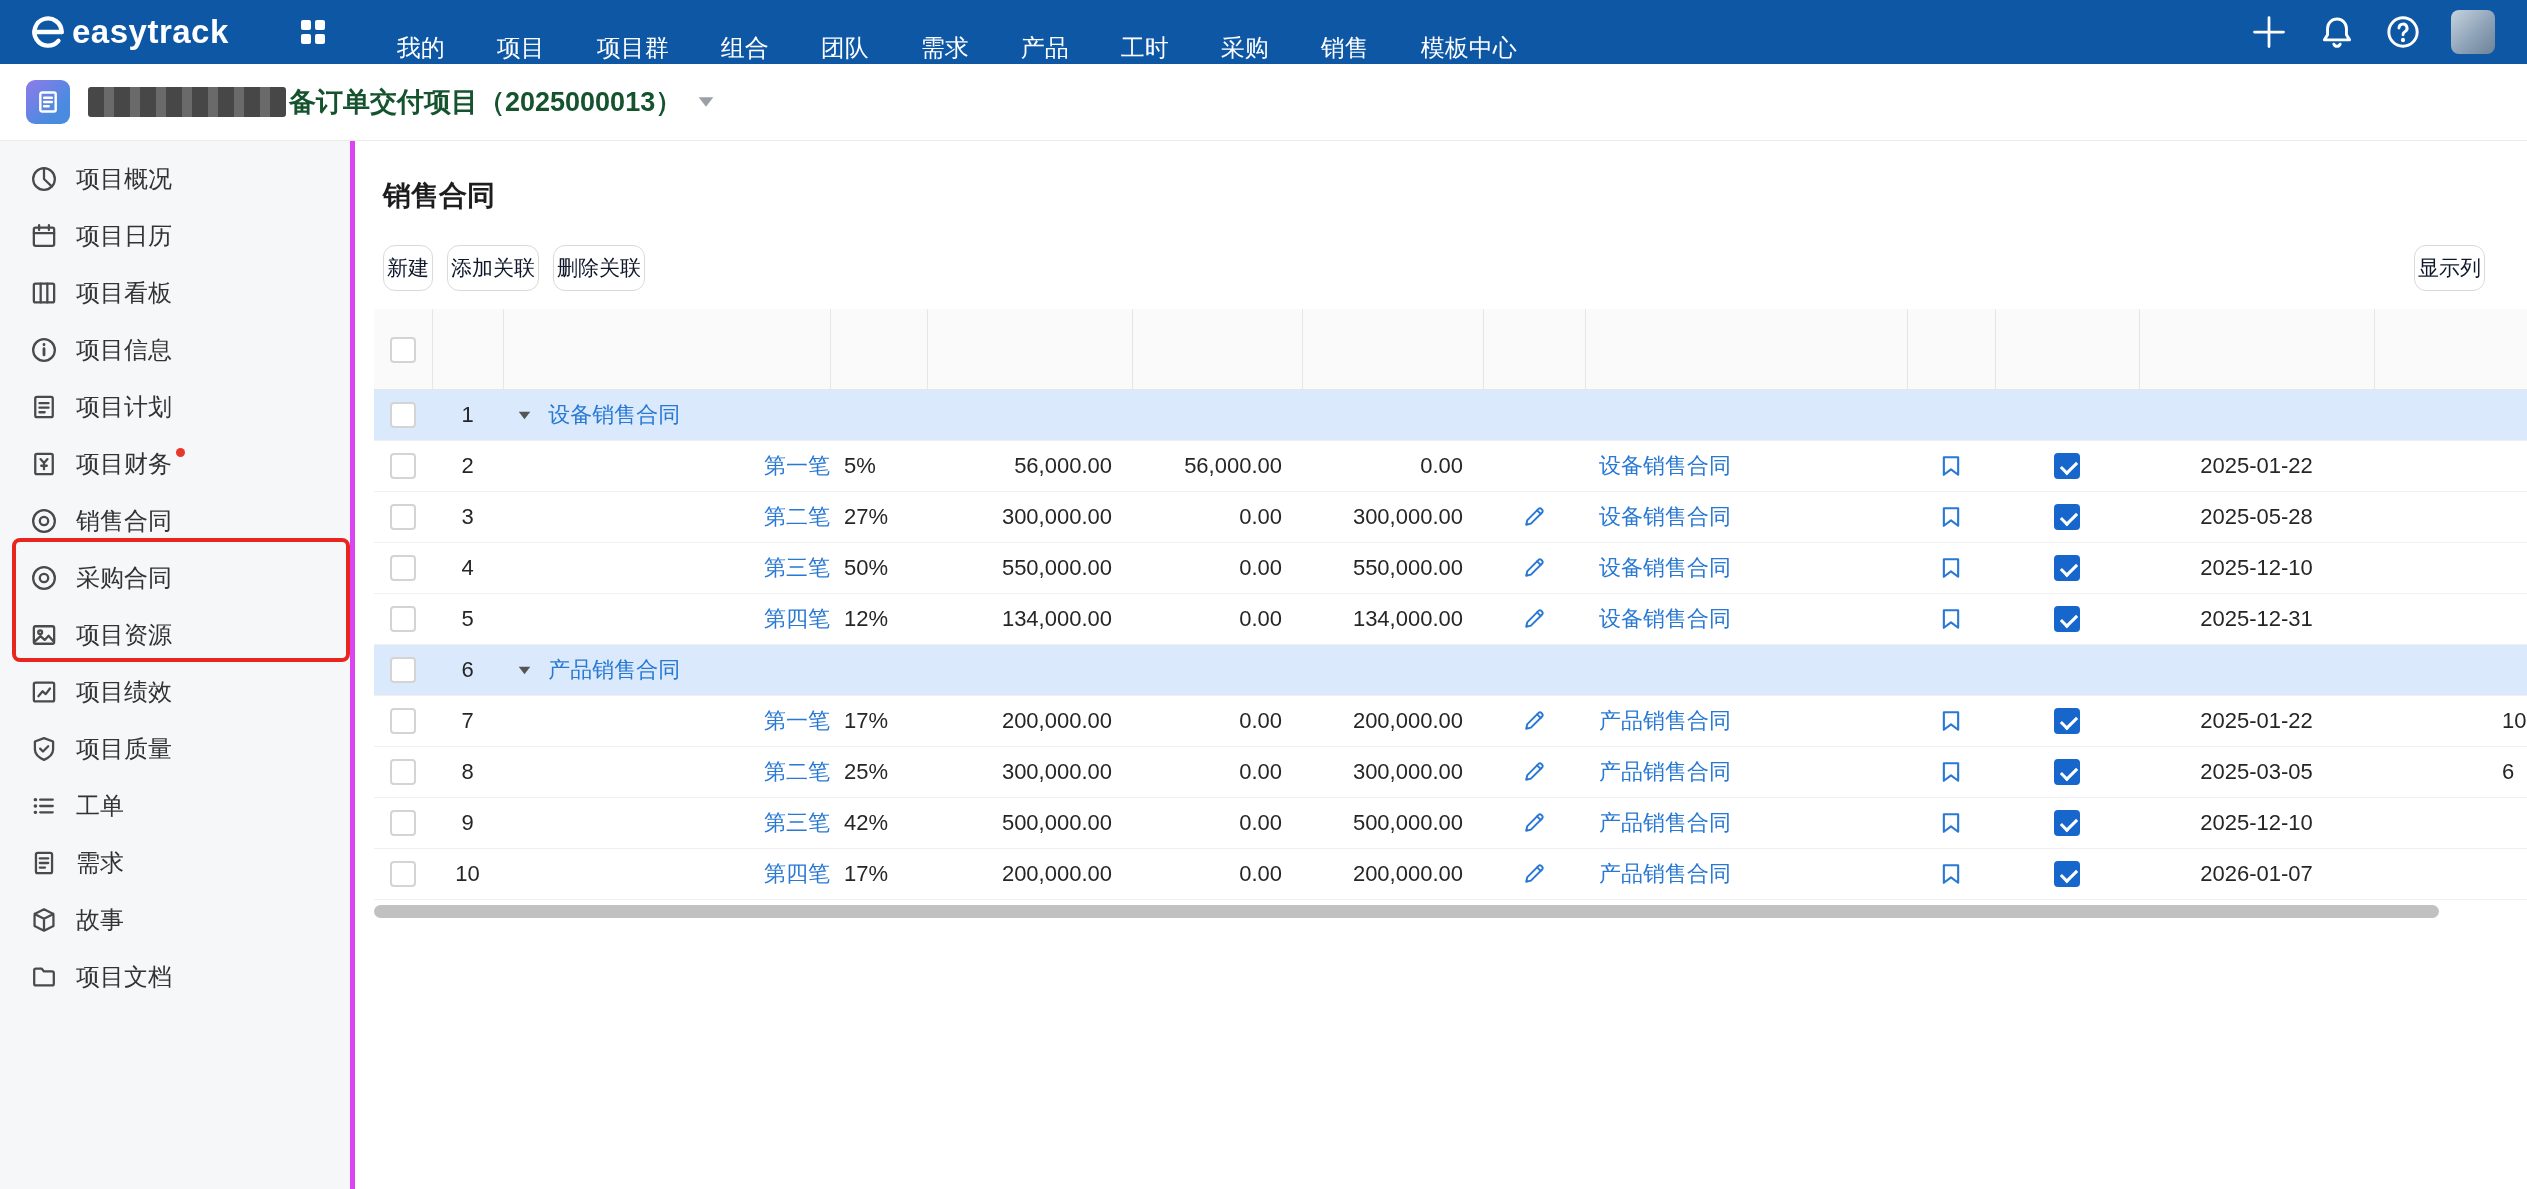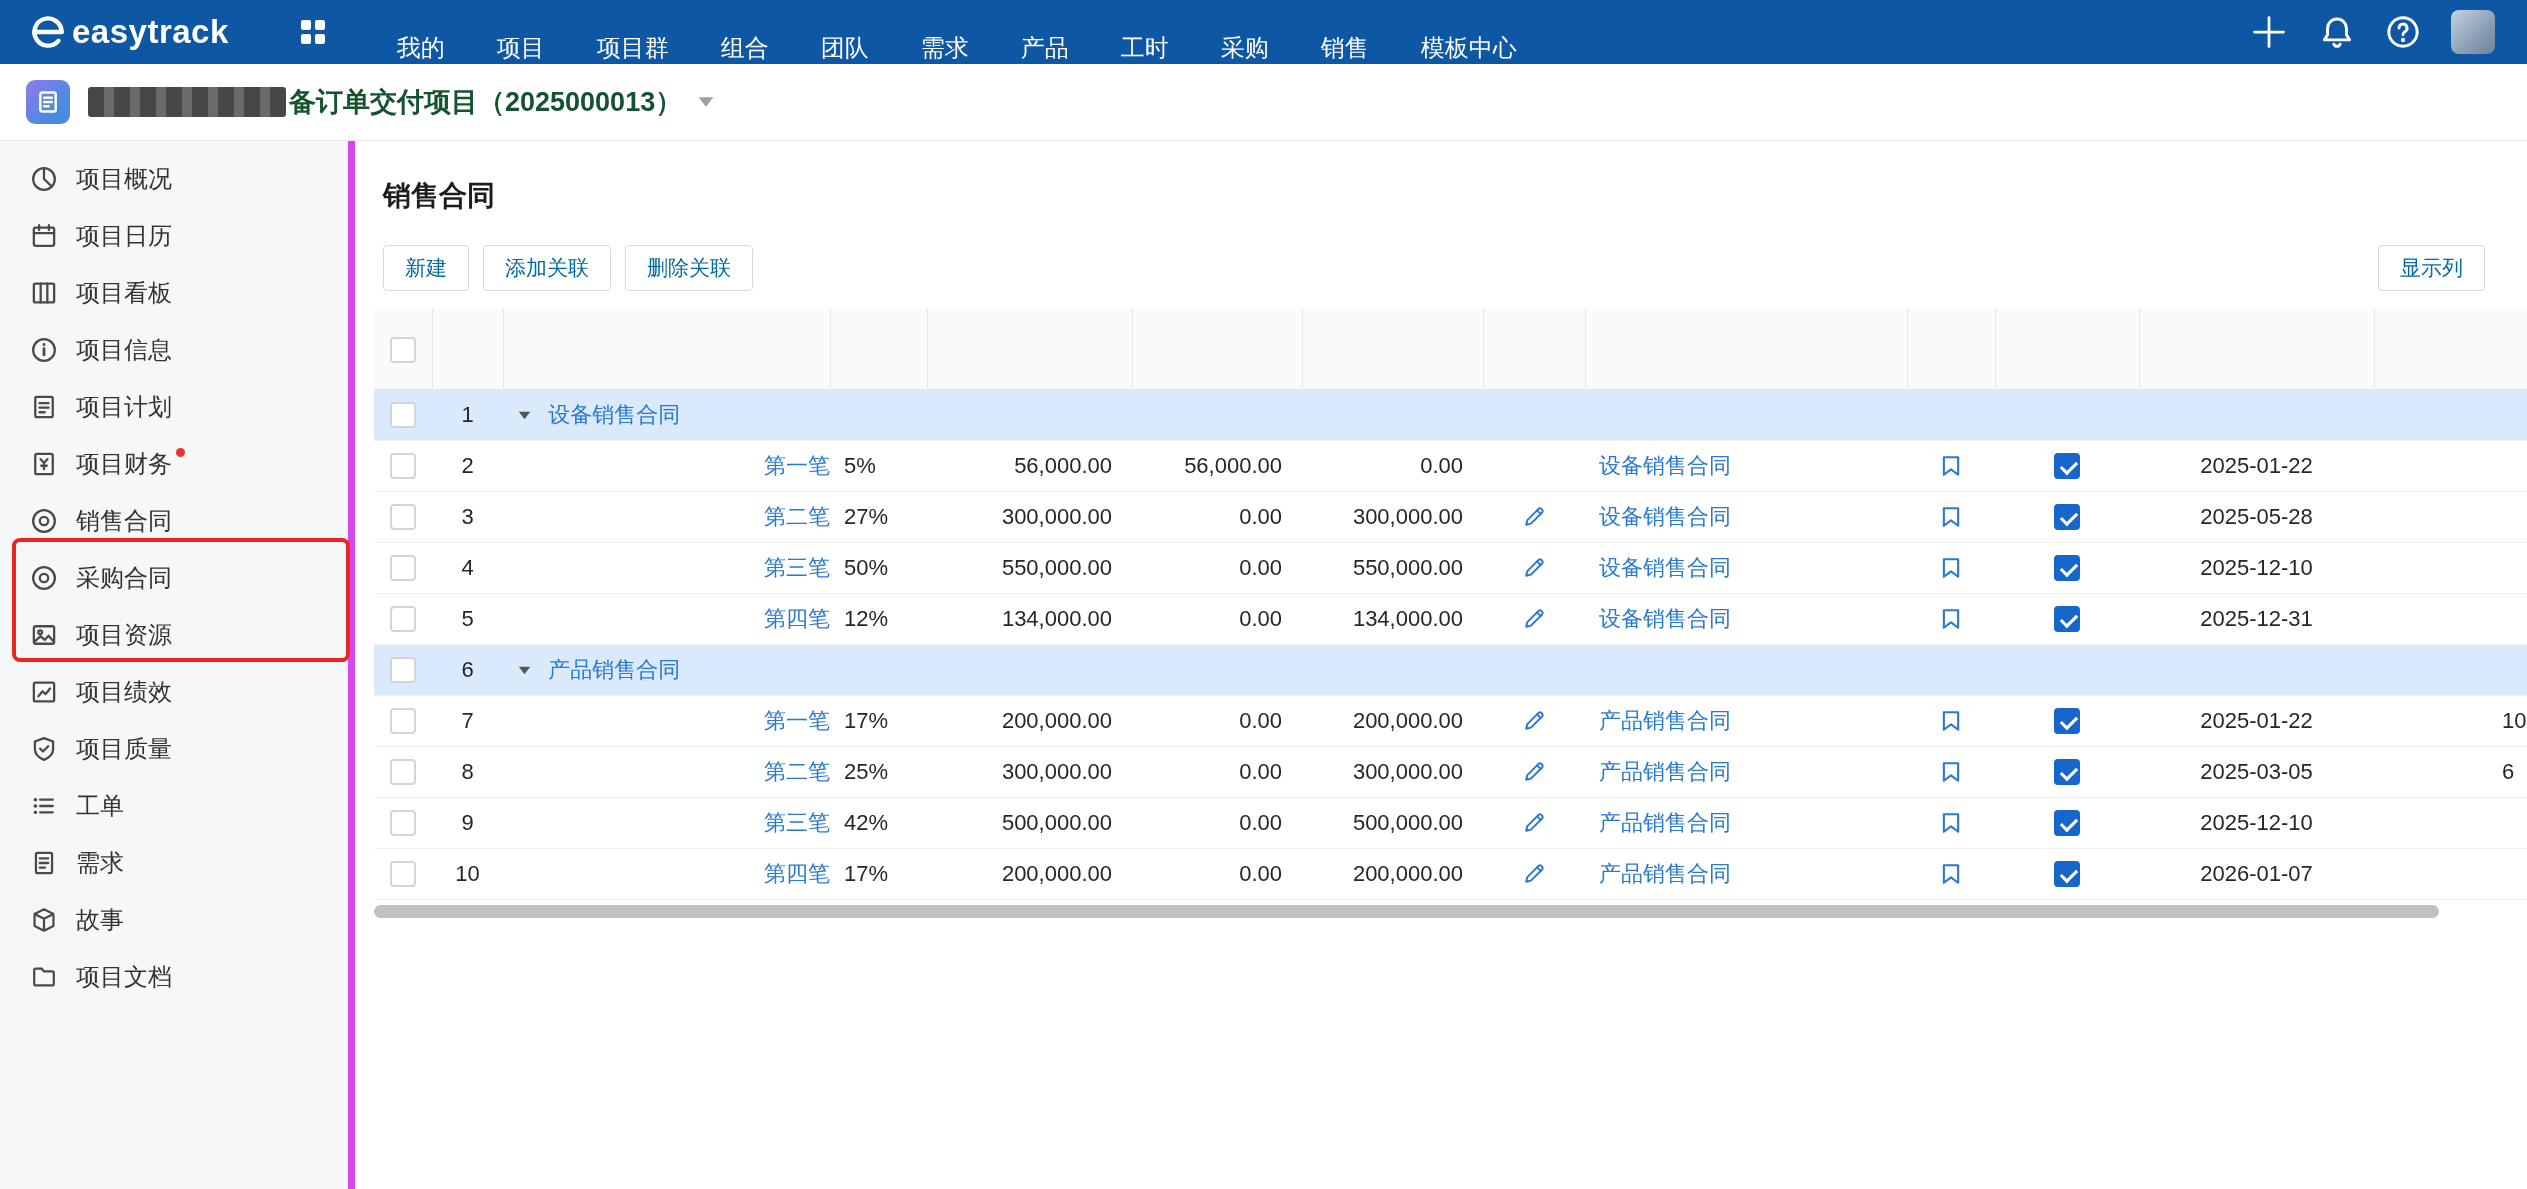--- a/index.html
+++ b/index.html
@@ -24,32 +24,32 @@
   
   .project-bar{height:77px;background:#fff;display:flex;align-items:center;padding-left:26px;border-bottom:1px solid #ebebeb}
   .project-icon{width:44px;height:44px;border-radius:9px;background:linear-gradient(135deg,#8f7bea 0%,#4a8be0 70%);display:flex;align-items:center;justify-content:center;flex:none}
   .project-icon .inner{width:28px;height:28px;color:#fff}
   .redacted{width:198px;height:30px;margin-left:18px;border-radius:3px;background:repeating-linear-gradient(90deg,#474747 0 16px,#6a6a6a 16px 26px)}
   .project-title{font-size:27px;font-weight:700;color:#14532d;margin-left:3px;white-space:nowrap}
   .pb-caret{width:20px;height:14px;margin-left:14px;color:#9aa0a6;cursor:pointer}
 
   
   .layout{display:flex;height:1048px}
-  .sidebar{width:355px;flex:none;background:var(--sidebar-bg,#f6f7f9);border-right:7px solid #d946ef;padding-top:9px;position:relative}
+  .sidebar{width:355px;flex:none;background:var(--sidebar-bg,#f6f7f9);border-right:5px solid #d946ef;padding-top:9px;position:relative}
   .side-item{height:57px;display:flex;align-items:center;padding-left:30px;cursor:pointer}
   .side-icon{width:28px;height:28px;color:#4a4a4a;flex:none}
   .side-label{font-size:24px;color:#333;margin-left:18px;white-space:nowrap}
   .badge-dot{width:9px;height:9px;border-radius:50%;background:#e8382d;margin-left:4px;align-self:flex-start;margin-top:13px}
   .annotation-box{position:absolute;left:12px;top:397px;width:338px;height:124px;border:4px solid var(--annotation-red,#e8251f);border-radius:8px;pointer-events:none;z-index:5}
 
   
   .main{flex:1;min-width:0;background:#fff}
   .main-title{margin:36px 0 0 28px;font-size:28px;font-weight:600;color:#1d1d1f}
   .toolbar{display:flex;align-items:center;margin:30px 34px 0 28px}
-  .btn{height:46px;padding:0 21px;font-size:21px;font-family:inherit;color:#0369a1;background:#fff;border:1px solid #d9d9d9;border-radius:4px;margin-right:14px;cursor:pointer;white-space:nowrap}
+  .btn{height:46px;padding:0 3px;font-size:21px;font-family:inherit;color:#0f172a;background:#fff;border:1px solid #d9d9d9;border-radius:12px;margin-right:14px;cursor:pointer;white-space:nowrap}
   .btn.show-cols{margin:0 8px 0 auto}
 
   .table-wrap{margin:18px 0 0 19px;overflow:hidden}
   table{border-collapse:collapse;table-layout:fixed;width:2200px}
   thead th{height:80px;background:#fafafa;border-bottom:1px solid #e6e6e6;font-size:22px;font-weight:400;color:#1f1f1f;text-align:center;white-space:pre-line;line-height:1.35;padding:0 6px}
   thead th+th{border-left:1px solid #e6e6e6}
   tbody td{height:51px;border-bottom:1px solid #f0f0f0;font-size:22px;color:#262626;padding:0;text-align:center}
   tr.group-row td{background:var(--group-row-bg,#daeafc)}
   .al{text-align:left;padding-left:14px}
   .ar{text-align:right;padding-right:20px}

